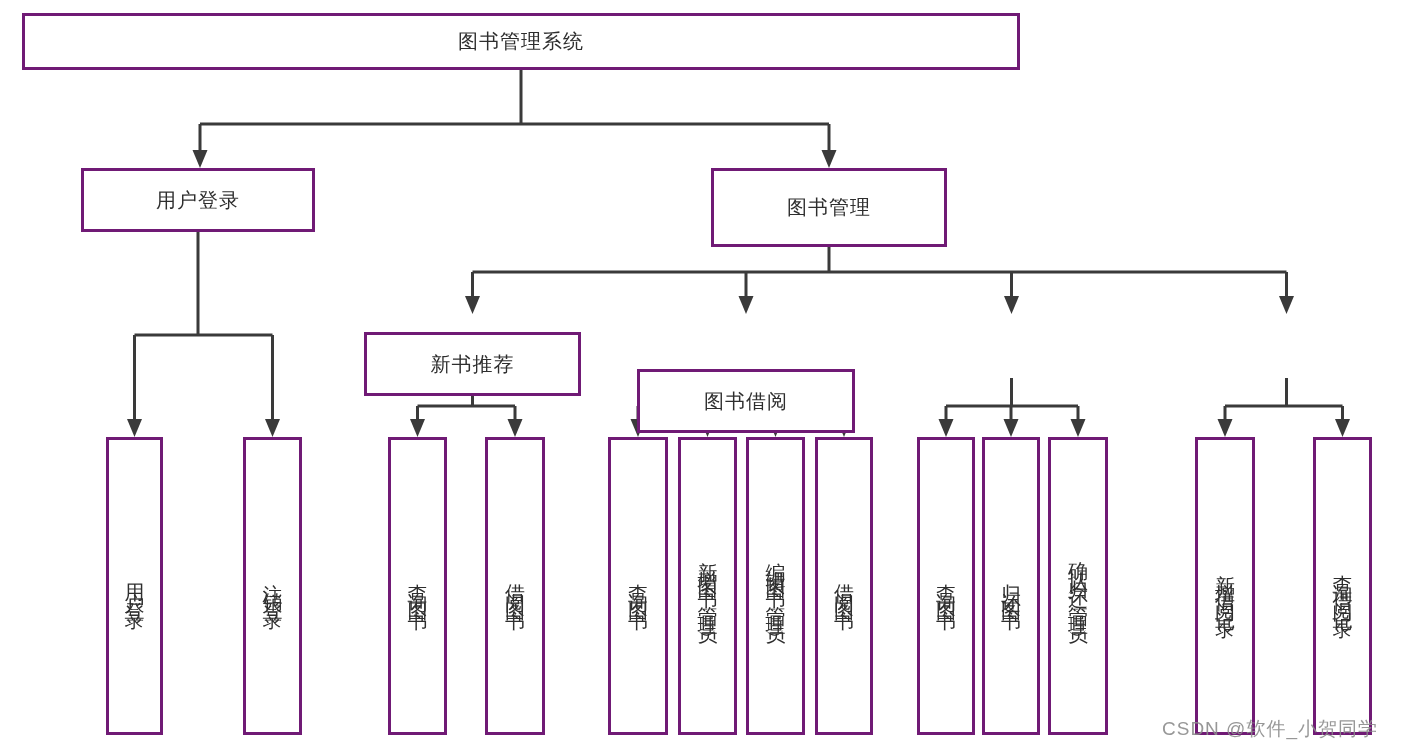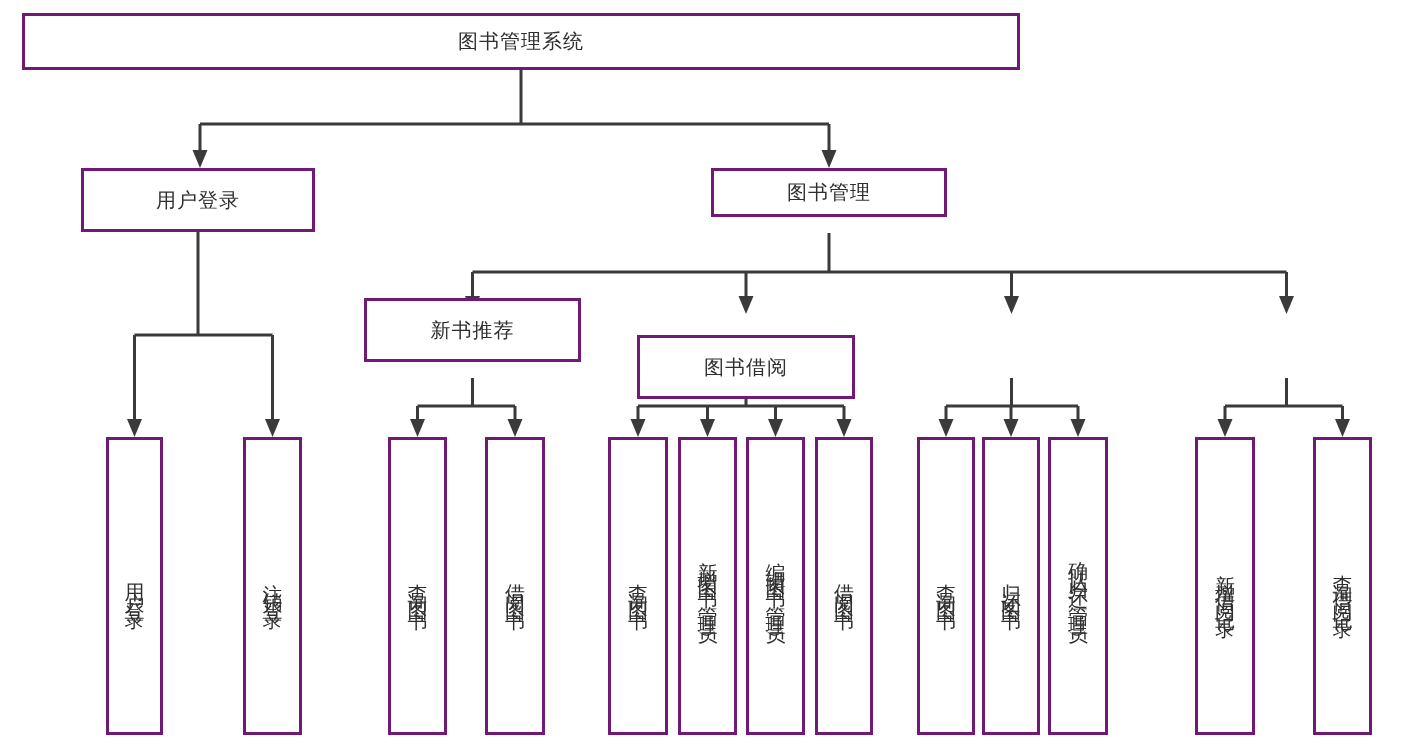--- a/index.html
+++ b/index.html
@@ -20,23 +20,23 @@
   }
   .vnode .vtext {
     writing-mode: vertical-rl; text-orientation: mixed;
     font-size: 20px; letter-spacing: 9px; line-height: 1.05;
     color: #2e2e2e;
   }
   
   .n-root   { left: 22px;  top: 13px;  width: 998px; height: 57px; }
   
   .n-login  { left: 81px;  top: 168px; width: 234px; height: 64px; }
-  .n-mgmt   { left: 711px; top: 168px; width: 236px; height: 49px; }
+  .n-mgmt   { left: 711px; top: 168px; width: 236px; height: 79px; }
   
-  .lvl3 { top: 298px; height: 64px; font-family: Liberation Mono, monospace; }
+  .lvl3 { top: 332px; height: 64px; font-family: Liberation Mono, monospace; }
   .n-newbook { left: 364px;  width: 217px; }
   .n-borrow  { left: 637px;  width: 218px; margin-top: 37px; }
   .n-current { left: 902px;  width: 219px; }
   .n-records { left: 1177px; width: 219px; }
   
   .leaf { top: 437px; height: 298px; }
   .n-a1 { left: 106px;  width: 57px; }
   .n-a2 { left: 243px;  width: 59px; }
   .n-b1 { left: 388px;  width: 59px; }
   .n-b2 { left: 485px;  width: 60px; }
@@ -155,13 +155,14 @@
     <span class="vtext">确认归还（管理员）</span>
   </div>
 
   <div class="node vnode leaf n-e1">
     <span class="vtext">新增借阅记录</span>
   </div>
   <div class="node vnode leaf n-e2">
     <span class="vtext">查询借阅记录</span>
   </div>
 
+  <div class="watermark">CSDN @软件_小贺同学</div>
 </div>
 
 </body></html>

